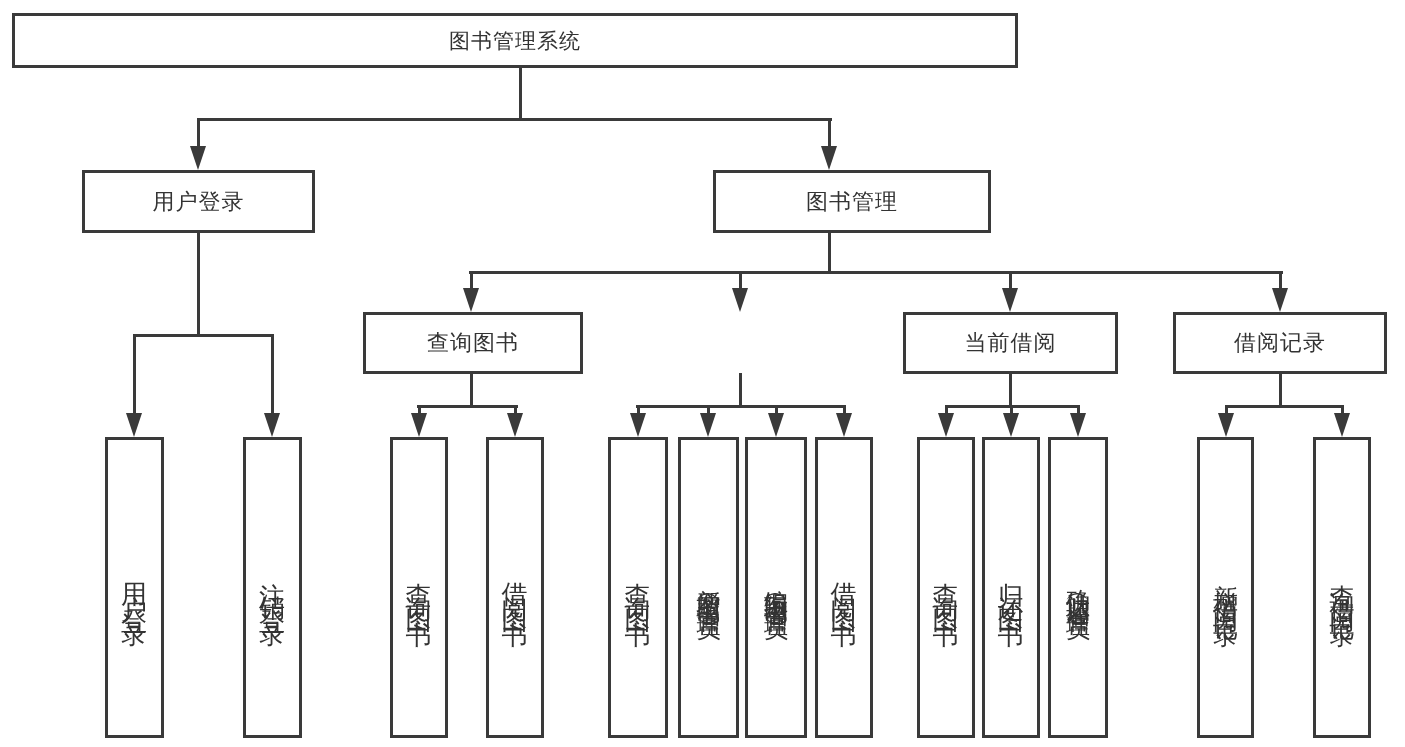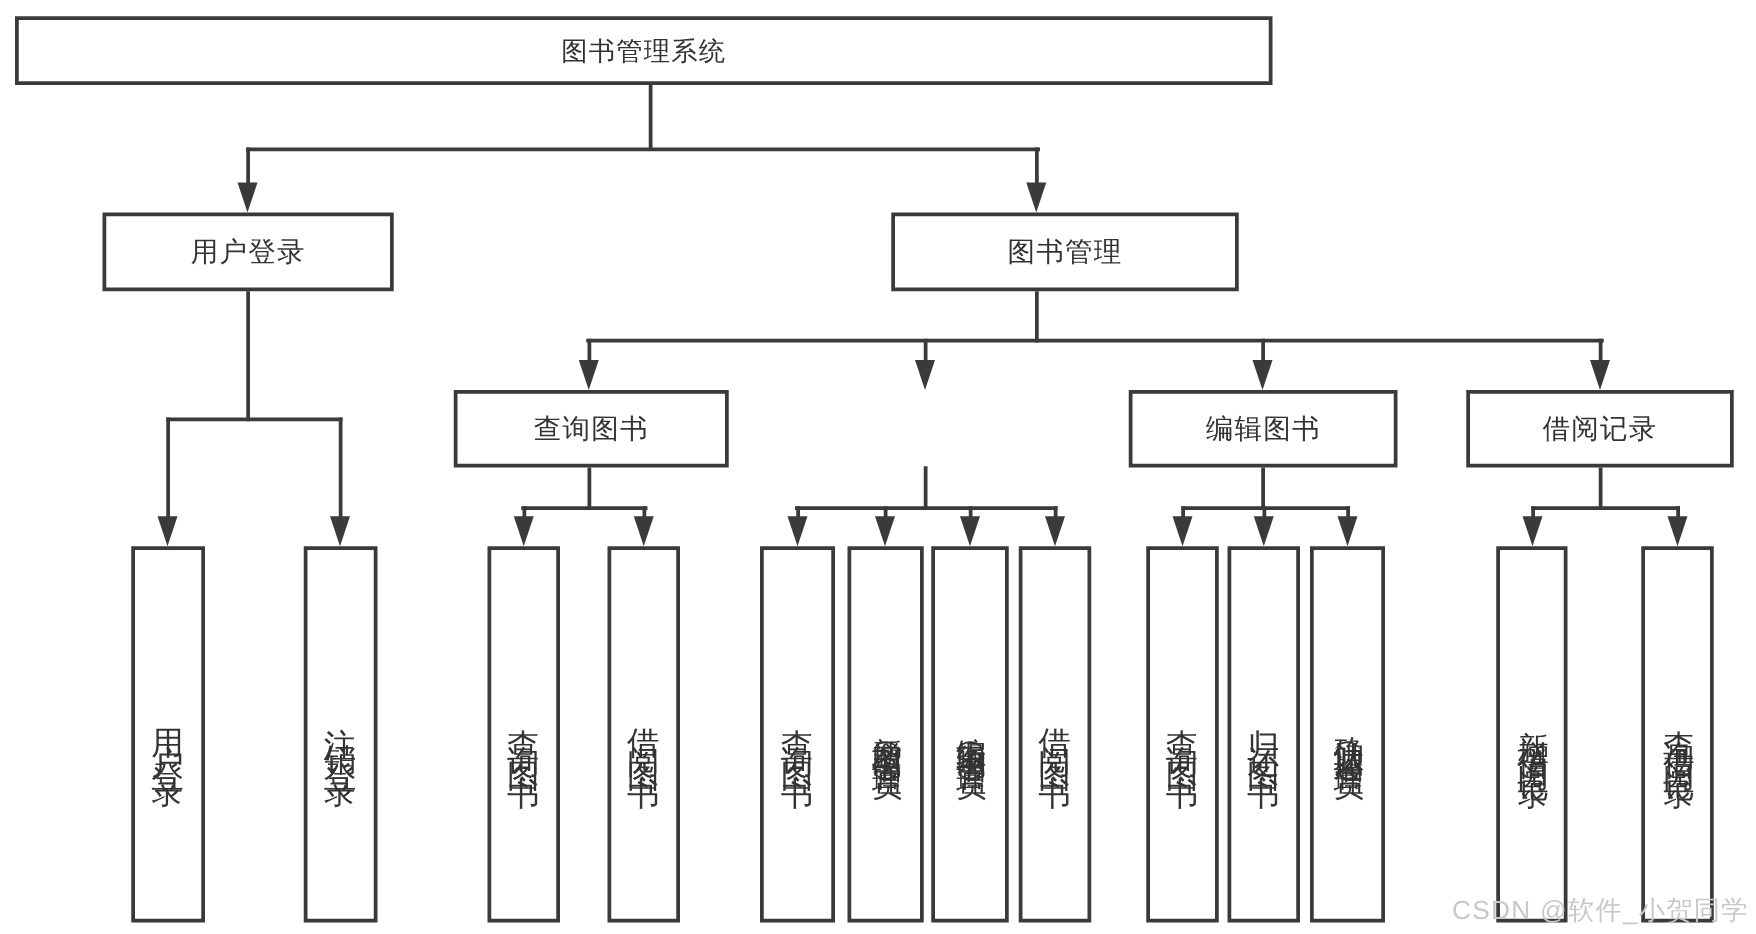--- a/index.html
+++ b/index.html
@@ -128,21 +128,21 @@
     <span class="lbl">用户登录</span>
   </div>
   <div class="box hbox" style="left:713px;top:170px;width:278px;height:63px">
     <span class="lbl">图书管理</span>
   </div>
 
   <div class="box hbox" style="left:363px;top:312px;width:220px;height:62px">
     <span class="lbl">查询图书</span>
   </div>
   <div class="box hbox" style="left:903px;top:312px;width:215px;height:62px">
-    <span class="lbl">编辑图书</span>
+    <span class="lbl">当前借阅</span>
   </div>
   <div class="box hbox" style="left:1173px;top:312px;width:214px;height:62px">
     <span class="lbl">借阅记录</span>
   </div>
 
   <div class="box vbox" style="left:105px;width:59px">
     <span class="vlbl short">用户登录</span>
   </div>
   <div class="box vbox" style="left:243px;width:59px">
     <span class="vlbl short">注销登录</span>
@@ -178,15 +178,14 @@
     <span class="vlbl long">确认归还（管理员）</span>
   </div>
 
   <div class="box vbox" style="left:1197px;width:57px">
     <span class="vlbl med">新增借阅记录</span>
   </div>
   <div class="box vbox" style="left:1313px;width:58px">
     <span class="vlbl med">查询借阅记录</span>
   </div>
 
-  <div class="watermark">CSDN @软件_小贺同学</div>
 
 </div>
 
 </body></html>

